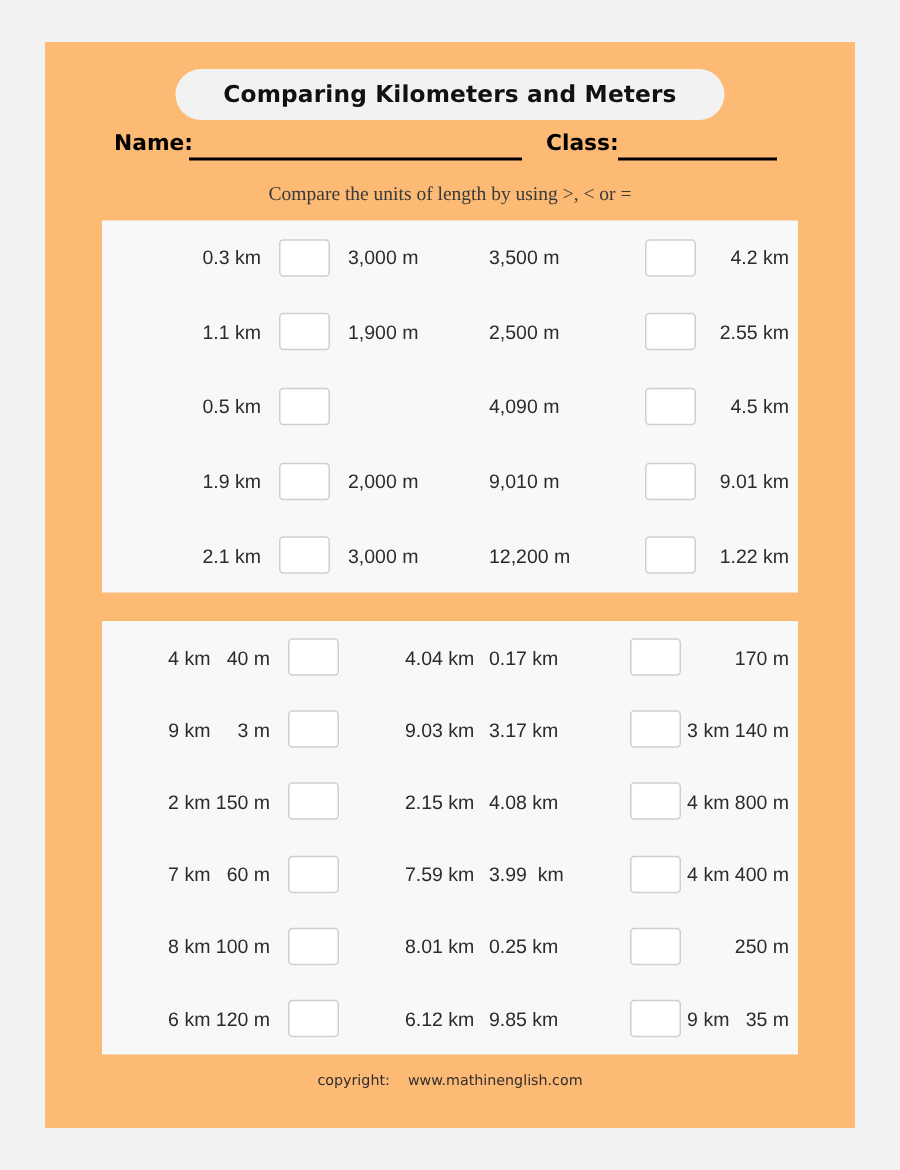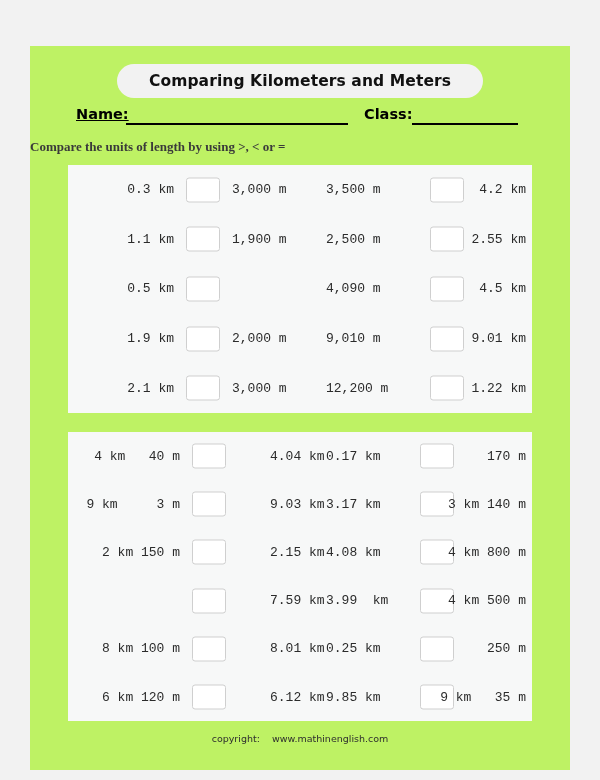--- a/index.html
+++ b/index.html
@@ -13,24 +13,24 @@
     height: 780px;
     background: #f2f2f2;
     font-family: "Liberation Serif", serif;
     overflow: hidden;
   }
 
   
   #sheet {
     position: absolute;
     left: 30px;
-    top: 46px;
+    top: 28px;
     width: 540px;
     height: 724px;
-    background: #bef264;
+    background: #fdba74;
   }
 
   
   #title-banner {
     position: absolute;
     left: 87px;
     top: 18px;
     width: 366px;
     height: 34px;
     background: #f2f2f2;
@@ -67,35 +67,35 @@
     color: #000000;
     top: 0;
     line-height: 20px;
   }
   .nb-rule {
     position: absolute;
     border-bottom: 2px solid #000000;
     height: 0;
     top: 19px;
   }
-  #name-label { left: 46px; text-decoration: underline; }
+  #name-label { left: 46px; }
   #name-rule  { left: 96px; width: 222px; }
   #class-label{ left: 334px; }
   #class-rule { left: 382px; width: 106px; }
 
   
   #instruction {
     position: absolute;
     left: 0;
     top: 93px;
     width: 540px;
+    text-align: center;
     font-family: "Liberation Serif", serif;
     font-size: 13px;
     color: #3a3a3a;
-    font-weight: bold;
   }
 
   
   .panel {
     position: absolute;
     left: 38px;
     width: 464px;
     background: #f7f8f8;
   }
   #panel-1 { top: 119px;  height: 248px; }
@@ -105,21 +105,21 @@
     position: relative;
     width: 100%;
   }
   #panel-1 .prow { height: 49.6px; }
   #panel-2 .prow { height: 48.2px; }
 
   .cell {
     position: absolute;
     top: 0;
     height: 100%;
-    font-family: Liberation Mono, monospace;
+    font-family: Liberation Sans, sans-serif;
     font-size: 13px;
     color: #2b2b2b;
     display: flex;
     align-items: center;
     white-space: pre;
   }
 
   
   .abox {
     position: absolute;
@@ -239,25 +239,26 @@
       </div>
       <div class="prow">
         <div class="cell c-left">2 km 150 m</div>
         <div class="abox c-box"></div>
         <div class="cell c-right">2.15 km</div>
         <div class="cell c-left2">4.08 km</div>
         <div class="abox c-box2"></div>
         <div class="cell c-right2">4 km 800 m</div>
       </div>
       <div class="prow">
+        <div class="cell c-left">7 km   60 m</div>
         <div class="abox c-box"></div>
         <div class="cell c-right">7.59 km</div>
         <div class="cell c-left2">3.99  km</div>
         <div class="abox c-box2"></div>
-        <div class="cell c-right2">4 km 500 m</div>
+        <div class="cell c-right2">4 km 400 m</div>
       </div>
       <div class="prow">
         <div class="cell c-left">8 km 100 m</div>
         <div class="abox c-box"></div>
         <div class="cell c-right">8.01 km</div>
         <div class="cell c-left2">0.25 km</div>
         <div class="abox c-box2"></div>
         <div class="cell c-right2">250 m</div>
       </div>
       <div class="prow">

